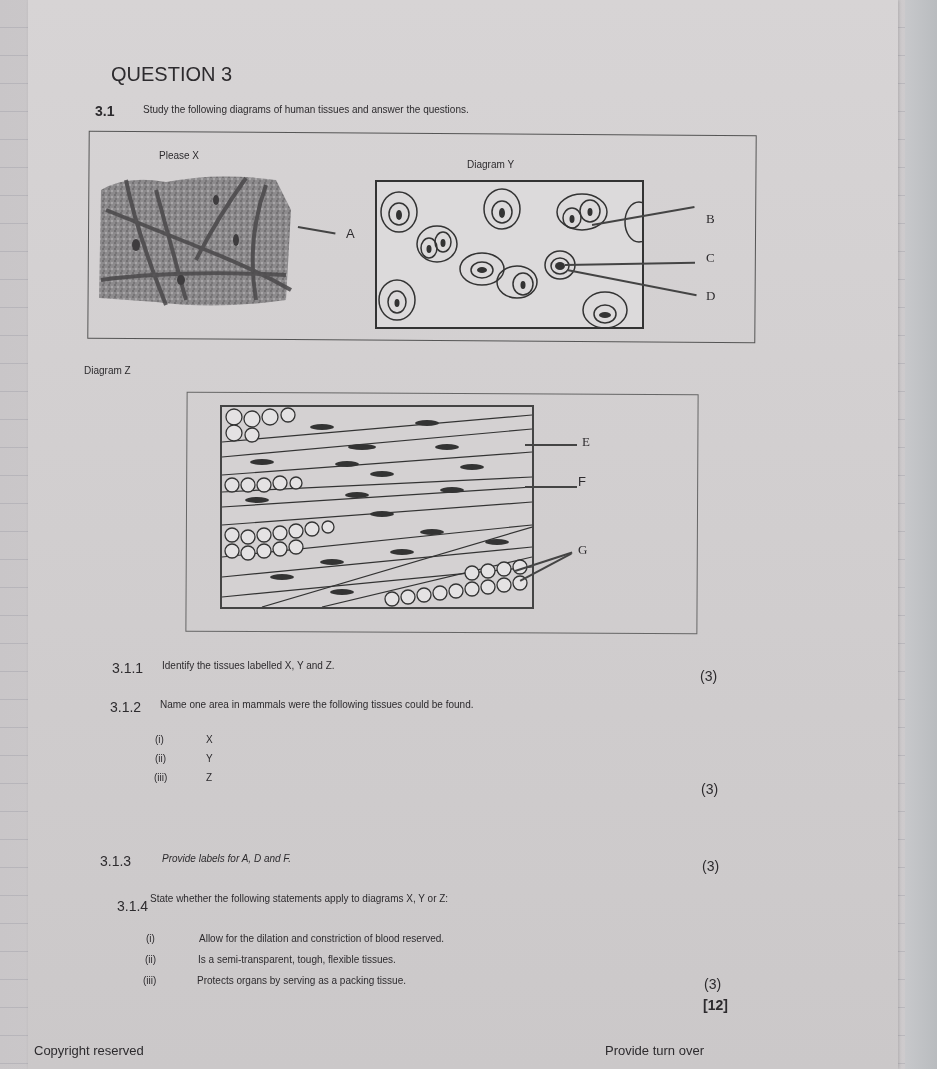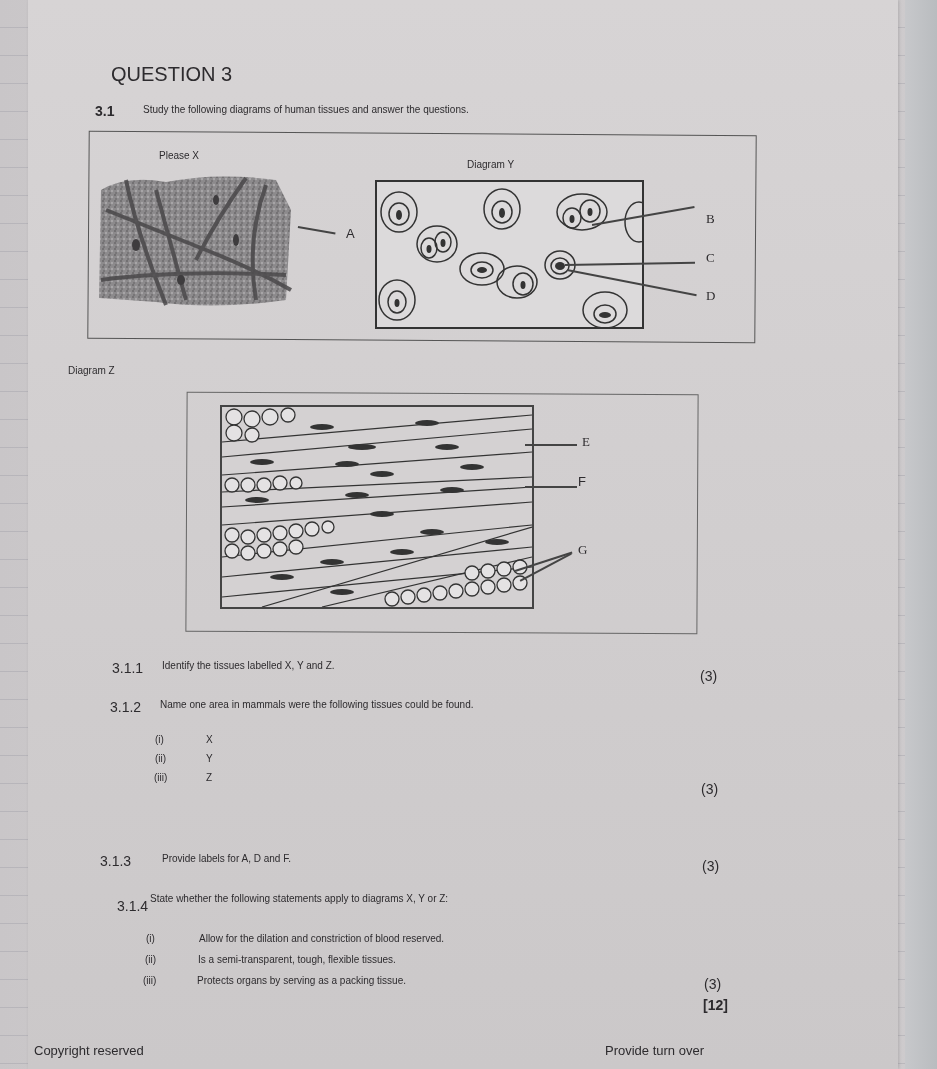--- a/index.html
+++ b/index.html
@@ -107,21 +107,21 @@
     </g>
   </svg>
 </div>
 <div class="line" style="left:592px;top:224px;width:104px;transform:rotate(-10deg);"></div>
 <div class="lbl" style="left:706px;top:211px;">B</div>
 <div class="line" style="left:565px;top:264px;width:130px;transform:rotate(-1deg);"></div>
 <div class="lbl" style="left:706px;top:250px;">C</div>
 <div class="line" style="left:567px;top:269px;width:132px;transform:rotate(11deg);"></div>
 <div class="lbl" style="left:706px;top:288px;">D</div>
 
-<div class="t" style="left:68px;top:365px;">Diagram Z</div>
+<div class="t" style="left:84px;top:365px;">Diagram Z</div>
 <div class="frame2"></div>
 <div class="diagz">
   <svg width="310" height="200" viewBox="0 0 310 200">
     <g fill="none" stroke="#333" stroke-width="1.2">
       <path d="M0,35 L310,8"></path>
         <path d="M0,50 L310,22"></path>
         <path d="M0,68 L310,45"></path>
       <path d="M0,85 L310,70"></path>
         <path d="M0,100 L310,80"></path>
         <path d="M0,118 L310,95"></path>
@@ -207,21 +207,21 @@
 <div class="t" style="left:160px;top:699px;">Name one area in mammals were the following tissues could be found.</div>
 <div class="t" style="left:155px;top:734px;">(i)</div>
 <div class="t" style="left:206px;top:734px;">X</div>
 <div class="t" style="left:155px;top:753px;">(ii)</div>
 <div class="t" style="left:206px;top:753px;">Y</div>
 <div class="t" style="left:154px;top:772px;">(iii)</div>
 <div class="t" style="left:206px;top:772px;">Z</div>
 <div class="marks" style="left:701px;top:781px;">(3)</div>
 
 <div class="num" style="left:100px;top:853px;">3.1.3</div>
-<div class="t" style="left:162px;top:853px;">Provide labels for A, D and F.</div>
+<div class="t" style="left:162px;top:853px;font-style:italic;">Provide labels for A, D and F.</div>
 <div class="marks" style="left:702px;top:858px;">(3)</div>
 
 <div class="num" style="left:98px;top:898px;margin-left:19px;">3.1.4</div>
 <div class="t" style="left:150px;top:893px;">State whether the following statements apply to diagrams X, Y or Z:</div>
 <div class="t" style="left:146px;top:933px;">(i)</div>
 <div class="t" style="left:199px;top:933px;">Allow for the dilation and constriction of blood reserved.</div>
 <div class="t" style="left:145px;top:954px;">(ii)</div>
 <div class="t" style="left:198px;top:954px;">Is a semi-transparent, tough, flexible tissues.</div>
 <div class="t" style="left:143px;top:975px;">(iii)</div>
 <div class="t" style="left:197px;top:975px;">Protects organs by serving as a packing tissue.</div>

